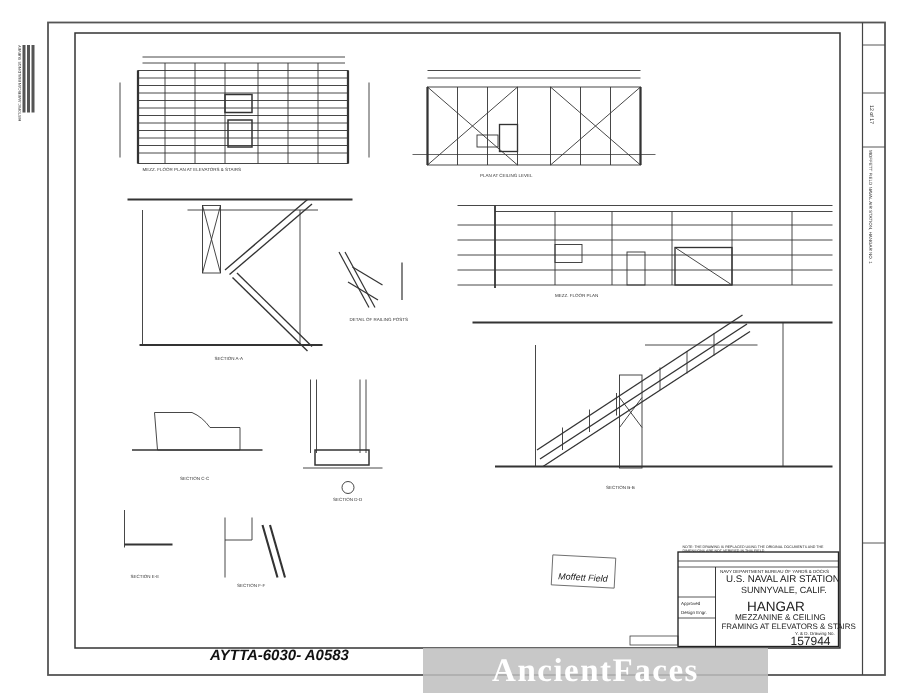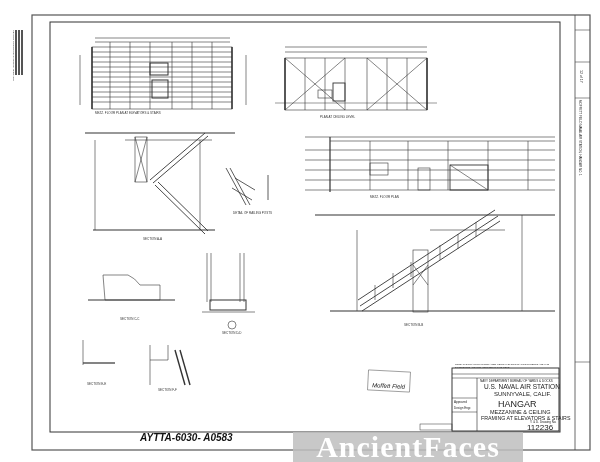--- a/index.html
+++ b/index.html
@@ -1,20 +1,20 @@
 <!DOCTYPE html>
 <html><head>
 <meta charset="utf-8">
 <style>
   html,body{margin:0;padding:0;background:#fff;}
   body{width:600px;height:462px;position:relative;overflow:hidden;font-family:"Liberation Sans",sans-serif;color:#222;}
   .sheet{position:absolute;left:0;top:0;width:524px;height:462px;}
   svg text{font-family:"Liberation Sans",sans-serif;}
   .tb-txt{position:absolute;font-family:"Liberation Sans",sans-serif;color:#222;white-space:nowrap;}
-  .watermark{position:absolute;right:1px;bottom:0;width:230px;height:30px;background:rgba(190,190,190,0.85);color:#fff;font-family:"Liberation Serif",serif;font-size:30px;font-weight:bold;line-height:30px;text-align:center;letter-spacing:1px;}
+  .watermark{position:absolute;right:12px;bottom:0;width:230px;height:30px;background:rgba(190,190,190,0.85);color:#fff;font-family:"Liberation Serif",serif;font-size:22px;font-weight:bold;line-height:30px;text-align:center;letter-spacing:1px;}
   .archive{position:absolute;left:140px;top:432px;font-family:"Liberation Sans",sans-serif;font-size:10px;font-style:italic;font-weight:bold;color:#111;}
 </style>
 </head>
 <body>
 
 <div class="sheet">
 <svg width="600" height="462" viewBox="0 0 600 462" xmlns="http://www.w3.org/2000/svg">
 
   <rect x="32" y="15" width="558" height="435" fill="none" stroke="#555" stroke-width="1.2"></rect>
 
@@ -196,21 +196,21 @@
 </svg>
 
 
 <div class="tb-txt" style="left:480px;top:379px;font-size:3px;">NAVY DEPARTMENT   BUREAU OF YARDS &amp; DOCKS</div>
 <div class="tb-txt" style="left:484px;top:383px;font-size:6.5px;">U.S. NAVAL AIR STATION</div>
 <div class="tb-txt" style="left:494px;top:391px;font-size:6px;">SUNNYVALE, CALIF.</div>
 <div class="tb-txt" style="left:498px;top:399px;font-size:9px;">HANGAR</div>
 <div class="tb-txt" style="left:490px;top:409px;font-size:5.5px;">MEZZANINE &amp; CEILING</div>
 <div class="tb-txt" style="left:481px;top:415px;font-size:5.3px;">FRAMING AT ELEVATORS &amp; STAIRS</div>
 <div class="tb-txt" style="left:530px;top:420px;font-size:3px;">Y. &amp; D. Drawing No.</div>
-<div class="tb-txt" style="left:527px;top:423px;font-size:8px;">112236</div>
+<div class="tb-txt" style="left:527px;top:423px;font-size:8px;">157944</div>
 <div class="tb-txt" style="left:455px;top:363px;font-size:2.4px;width:100px;white-space:normal;">NOTE: THE DRAWING IS REPLACED USING THE ORIGINAL DOCUMENTS AND THE DIMENSIONS ARE NOT VERIFIED IN THIS FIELD</div>
 <div class="tb-txt" style="left:454px;top:400px;font-size:3px;">Approved</div>
 <div class="tb-txt" style="left:454px;top:406px;font-size:3px;">Design Engr.</div>
 <div class="tb-txt" style="left:372px;top:383px;font-size:6px;font-style:italic;transform:rotate(3deg);">Moffett Field</div>
 
 <div class="archive">AYTTA-6030-   A0583</div>
 
 <div class="tb-txt" style="left:578px;top:100px;font-size:3px;writing-mode:vertical-rl;">MOFFETT FIELD NAVAL AIR STATION, HANGAR NO. 1</div>
 <div class="tb-txt" style="left:579px;top:70px;font-size:3.5px;writing-mode:vertical-rl;">12 of 17</div>
 <div class="tb-txt" style="left:12px;top:30px;font-size:2.5px;writing-mode:vertical-rl;transform:rotate(180deg);">HISTORIC AMERICAN BUILDINGS SURVEY</div>

